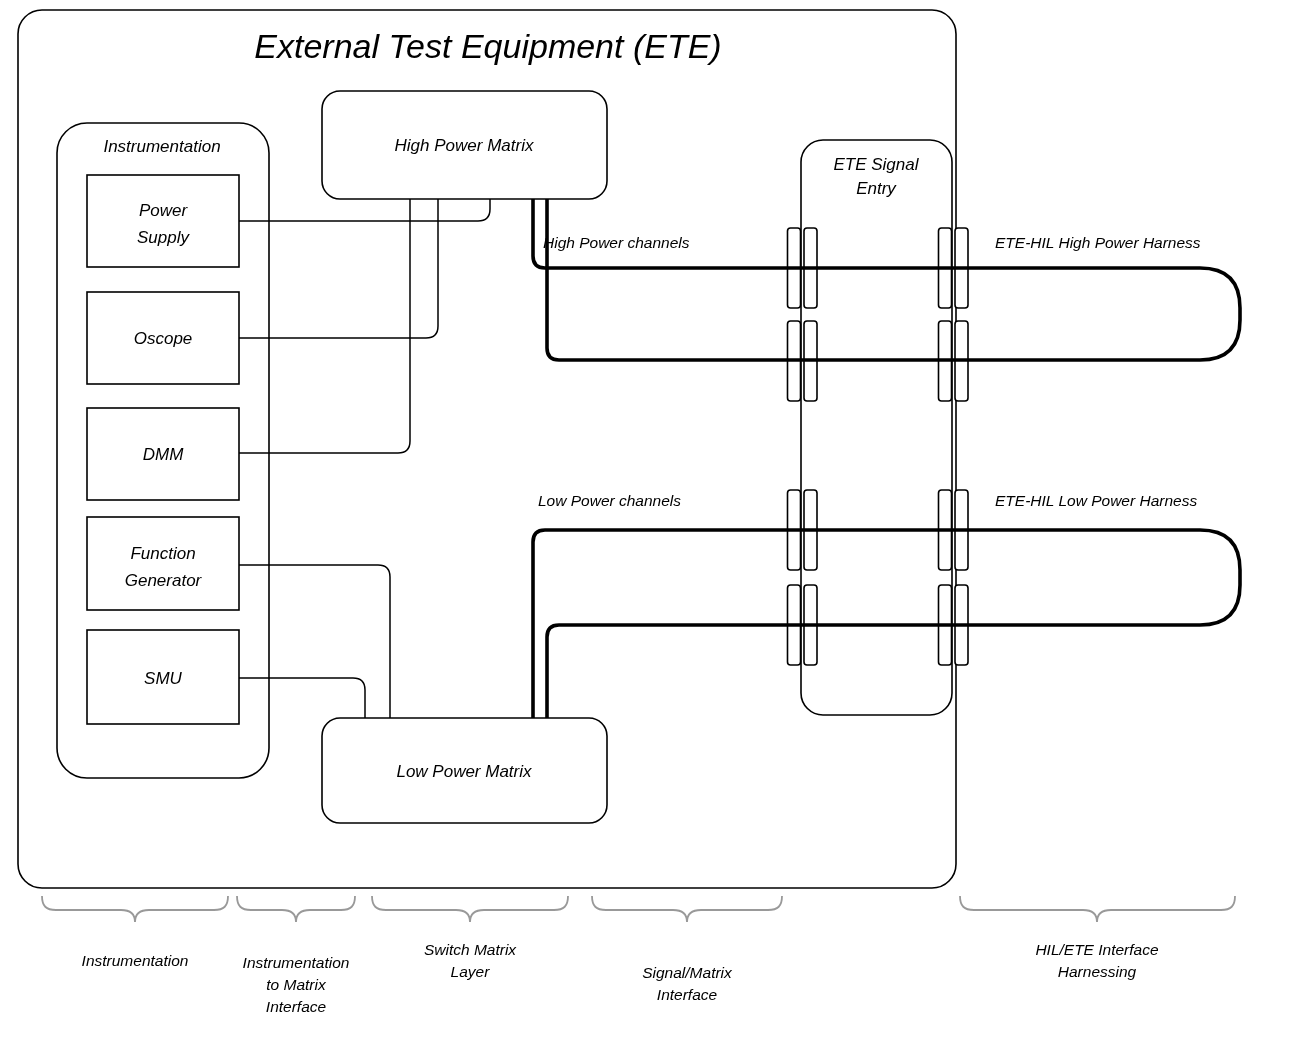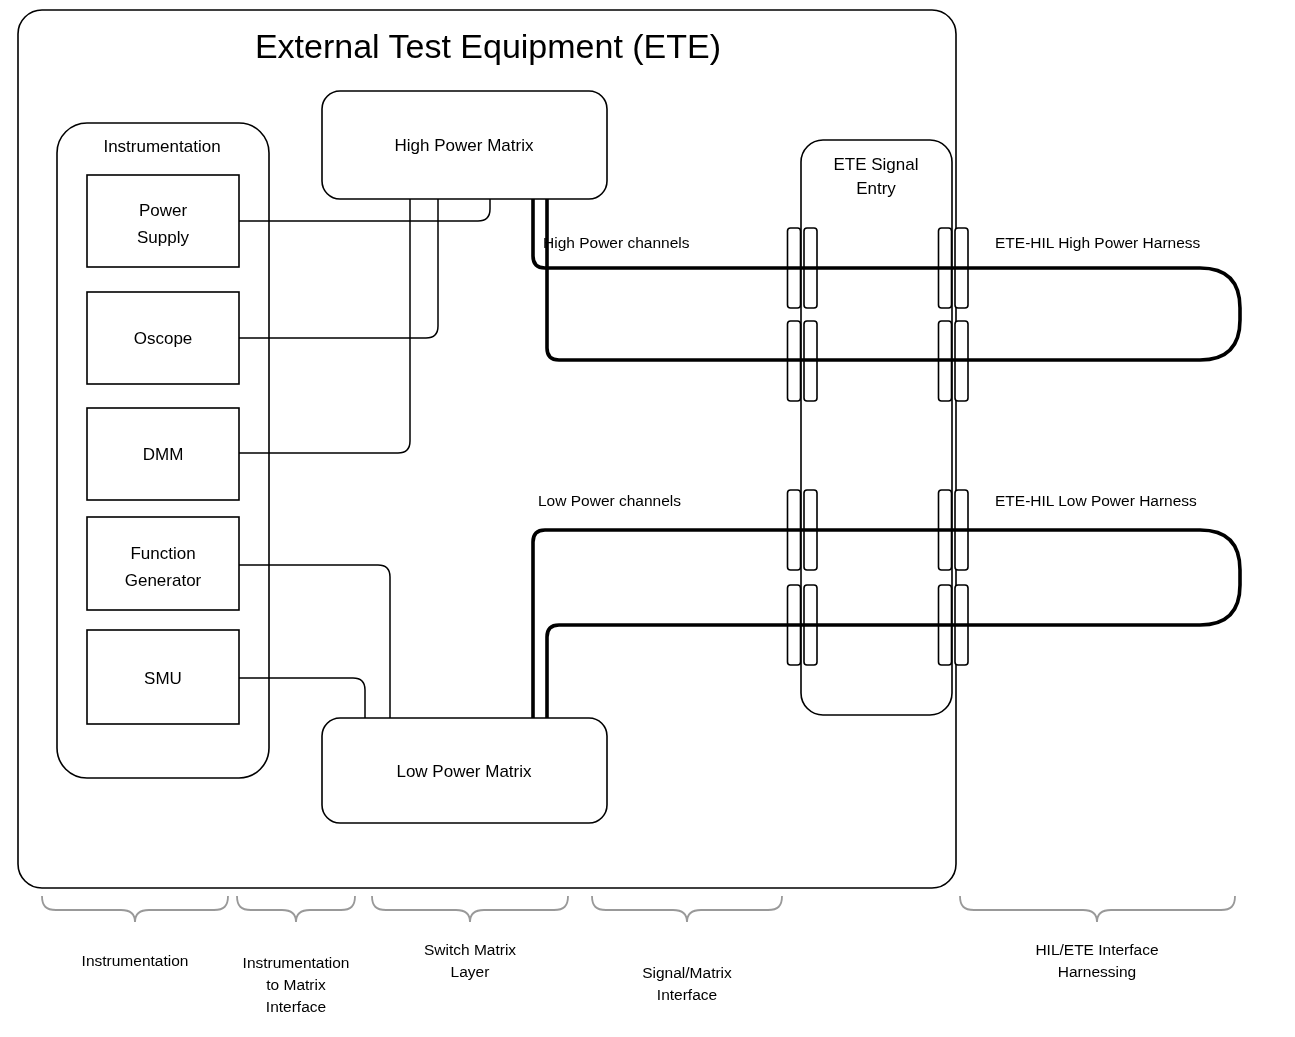--- a/index.html
+++ b/index.html
@@ -8,20 +8,21 @@
     background: #ffffff;
     width: 1295px;
     height: 1037px;
     overflow: hidden;
   }
   .canvas {
     position: relative;
     width: 1295px;
     height: 731px;
     background: #ffffff;
+    font-style: italic;
   }
   svg text {
     font-family: "Liberation Sans", sans-serif;
     fill: #000000;
   }
   .title-label   { font-size: 34px; }
   .node-label    { font-size: 17px; }
   .edge-label    { font-size: 15.5px; }
   .legend-label  { font-size: 15.5px; }
   .box           { fill: #ffffff; stroke: #000000; stroke-width: 1.6; }

